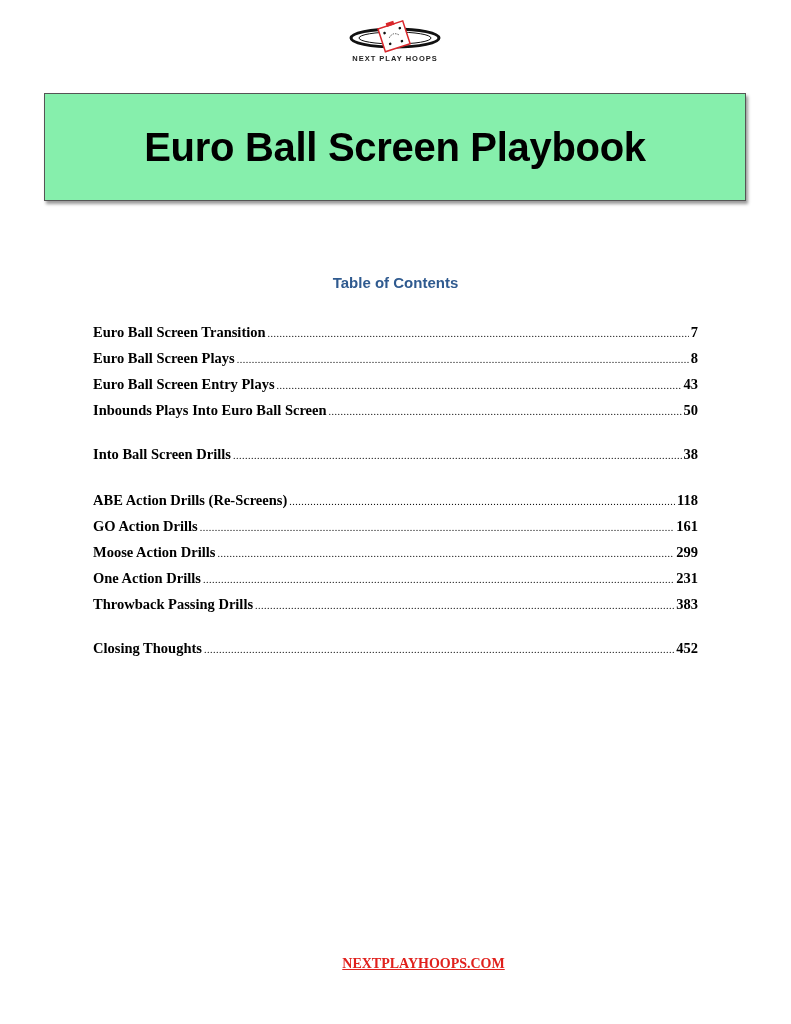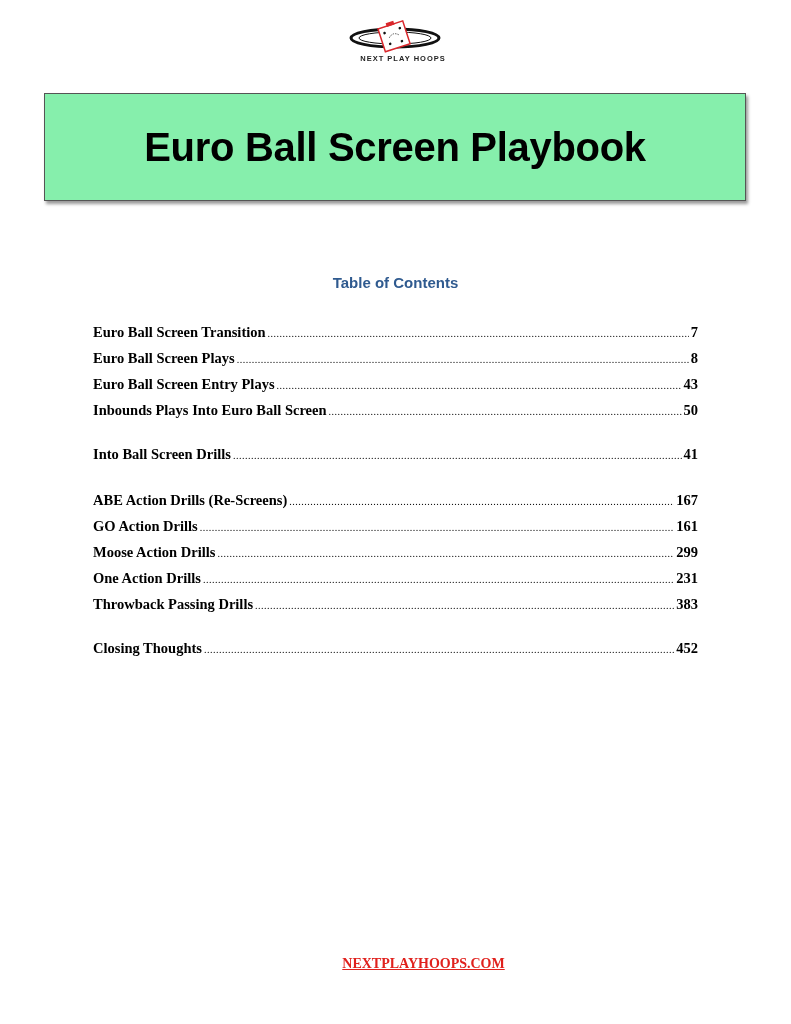--- a/index.html
+++ b/index.html
@@ -1,19 +1,19 @@
 <!DOCTYPE html>
 <html><head>
 <meta charset="utf-8">
 <style>
   html, body { margin:0; padding:0; background:#ffffff; }
   body { width:791px; height:1024px; position:relative; overflow:hidden; font-family:"Liberation Serif", serif; }
   .logo { position:absolute; left:335px; top:18px; width:120px; height:46px; }
   .logo svg { position:absolute; left:0; top:0; }
-  .logo-text { position:absolute; left:8px; top:36px; width:120px; text-align:center; font-family:"Liberation Sans", sans-serif; font-size:7.5px; font-weight:bold; letter-spacing:1px; color:#222; }
+  .logo-text { position:absolute; left:0; top:36px; width:120px; text-align:center; font-family:"Liberation Sans", sans-serif; font-size:7.5px; font-weight:bold; letter-spacing:1px; color:#222; }
   .title-box { position:absolute; left:44px; top:93px; width:700px; height:106px; border:1px solid #555; box-shadow:2px 3px 3px #9a9a9a; background:#86efac; display:flex; align-items:center; justify-content:center; }
   .title { font-family:"Liberation Sans", sans-serif; font-weight:bold; font-size:40px; color:#000; letter-spacing:-0.3px; }
   .toc-heading { position:absolute; left:0; width:791px; top:274px; text-align:center; font-family:"Liberation Sans", sans-serif; font-weight:bold; font-size:15px; color:#2f5a8f; }
   .toc { position:absolute; left:93px; top:324px; width:605px; }
   .row { display:flex; align-items:baseline; height:26px; font-weight:bold; font-size:14.5px; color:#000; }
   .row .lbl { white-space:nowrap; }
   .row .dots { flex:1; overflow:hidden; white-space:nowrap; margin:0 2px; font-weight:normal; font-size:10px; letter-spacing:0.5px; }
   .row .dots::after { content:"........................................................................................................................................................................................................"; }
   .row .pg { white-space:nowrap; }
   .gap18 { margin-top:18px; }
@@ -63,26 +63,26 @@
     <span class="pg">43</span>
   </div>
   <div class="row">
     <span class="lbl">Inbounds Plays Into Euro Ball Screen</span>
     <span class="dots"></span>
     <span class="pg">50</span>
   </div>
   <div class="row gap18">
     <span class="lbl">Into Ball Screen Drills</span>
     <span class="dots"></span>
-    <span class="pg">41</span>
+    <span class="pg">38</span>
   </div>
   <div class="row gap28">
     <span class="lbl">ABE Action Drills (Re-Screens)</span>
     <span class="dots"></span>
-    <span class="pg">167</span>
+    <span class="pg">118</span>
   </div>
   <div class="row">
     <span class="lbl">GO Action Drills</span>
     <span class="dots"></span>
     <span class="pg">161</span>
   </div>
   <div class="row">
     <span class="lbl">Moose Action Drills</span>
     <span class="dots"></span>
     <span class="pg">299</span>

